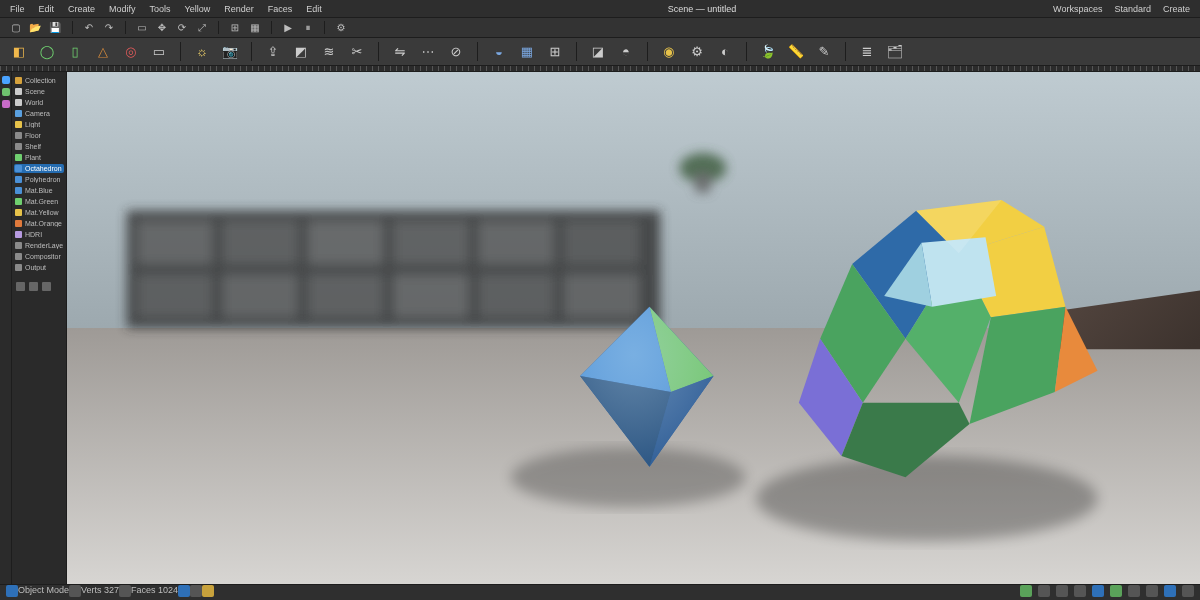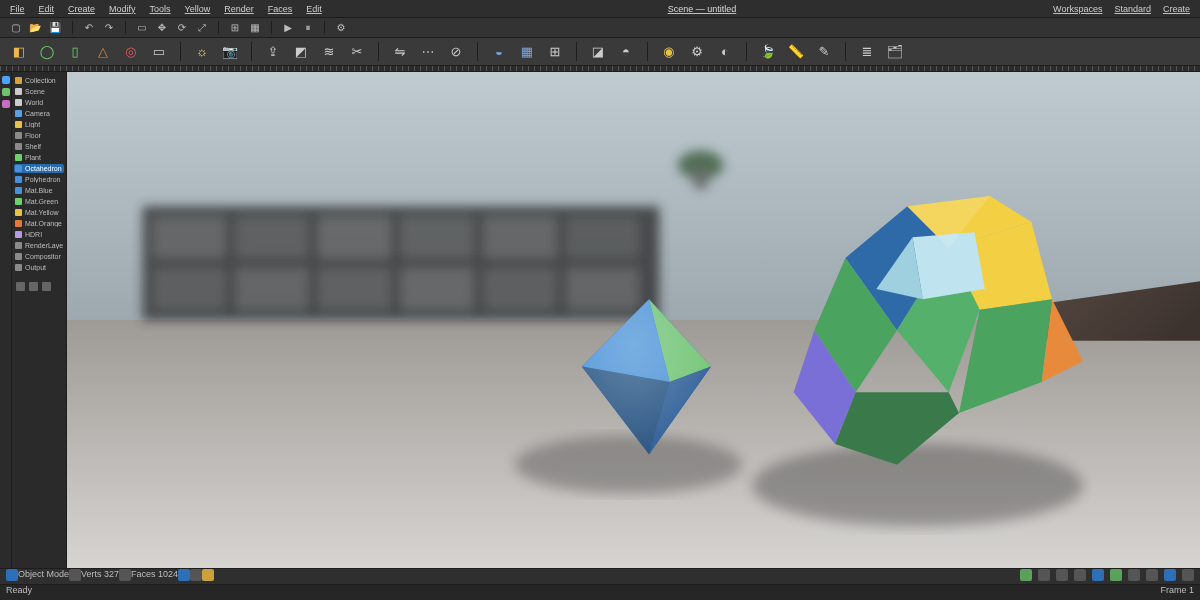--- a/index.html
+++ b/index.html
@@ -1,20 +1,20 @@
 <!DOCTYPE html>
 <html><head>
 <meta charset="utf-8">
 <style>
   * { margin: 0; padding: 0; box-sizing: border-box; }
   html, body { width: 1200px; height: 600px; overflow: hidden; background: #2b2b2b; font-family: "Segoe UI", Arial, sans-serif; font-size: 9px; color: #bdbdbd; }
   .root { display: flex; flex-direction: column; width: 100%; height: 100%; }
 
   
-  .menubar { height: 18px; background: #2e2e2e; display: flex; align-items: center; gap: 14px; padding: 0 10px; border-bottom: 1px solid #1d1d1d; text-decoration: underline; }
+  .menubar { height: 18px; background: #2e2e2e; display: flex; align-items: center; gap: 14px; padding: 0 10px; border-bottom: 1px solid #1d1d1d; }
   .menubar .item { color: #cfcfcf; cursor: pointer; white-space: nowrap; }
   .menubar .title { margin-left: auto; margin-right: auto; color: #dcdcdc; padding-left: 29px; }
   .menubar .right { display: flex; gap: 12px; }
 
   
   .ribbon1, .ribbon2 { display:flex; align-items:center; padding:0 8px; border-bottom:1px solid #1d1d1d; }
   .ribbon1 { height: 20px; background:#333333; gap: 4px;}
   .ribbon2 { height: 28px; background:#3a3a3a; gap: 6px;}
   .sep { width:1px; height:70%; background:#1d1d1d; margin:0 4px;}
   .tbtn { width:22px; height:22px; display:flex; align-items:center; justify-content:center; border-radius:2px; cursor:pointer;}
@@ -413,20 +413,14 @@
         <div class="sqbtn"></div>
         <div class="sqbtn"></div>
         <div class="sqbtn b"></div>
         <div class="sqbtn g"></div>
         <div class="sqbtn"></div>
         <div class="sqbtn"></div>
         <div class="sqbtn b"></div>
         <div class="sqbtn"></div>
       </div>
   </div>
-  <div class="statusbar2">
-    <span>Ready</span>
-    <div class="right">
-        <span>Frame 1</span>
-      </div>
-  </div>
 
 </div>
 
 </body></html>

